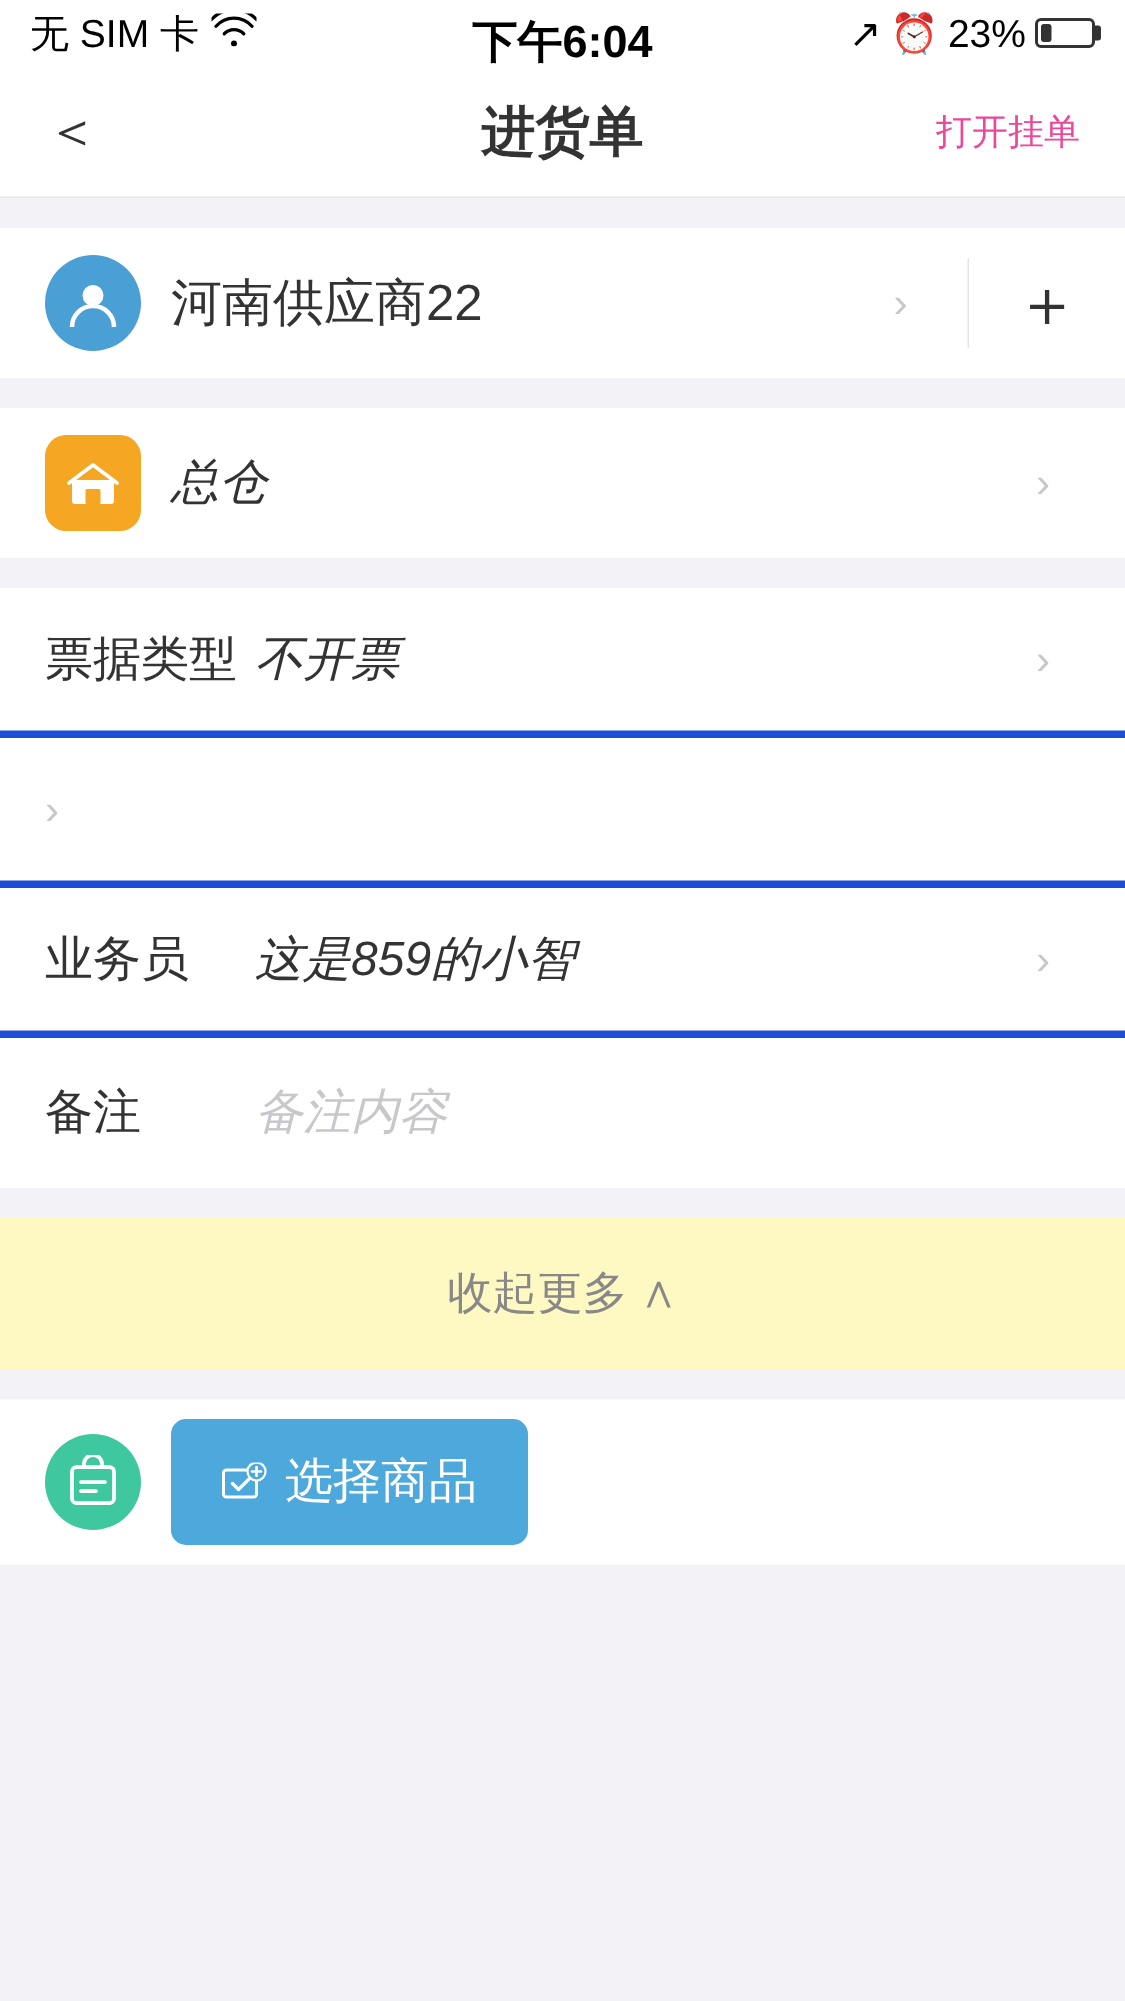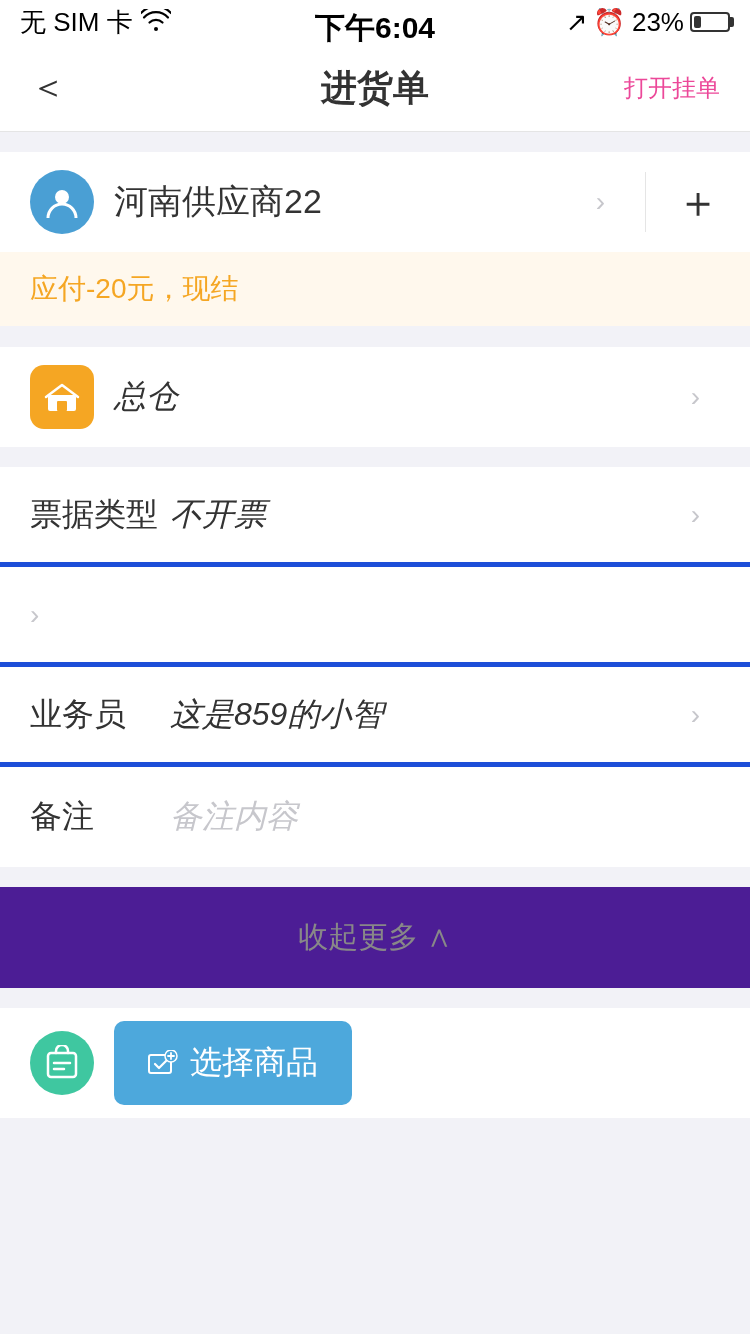--- a/index.html
+++ b/index.html
@@ -221,21 +221,21 @@
       background: #f5a623;
       display: flex;
       align-items: center;
       justify-content: center;
       margin-right: 20px;
       flex-shrink: 0;
     }
 
     
     .collapse-row {
-      background: #4c1d95;
+      background: #fef9c3;
       text-align: center;
       padding: 30px 0;
       font-size: 30px;
       color: #888;
       cursor: pointer;
       margin-top: 20px;
     }
 
     
     .bottom-bar {
@@ -318,23 +318,20 @@
         <circle cx="18" cy="13" r="7" fill="white"></circle>
         <path d="M4 34c0-7.732 6.268-14 14-14s14 6.268 14 14" stroke="white" stroke-width="3" fill="none"></path>
       </svg>
     </div>
     <span class="supplier-name">河南供应商22</span>
     <span class="chevron-icon">›</span>
     <div class="divider-vertical"></div>
     <span class="add-btn">＋</span>
   </div>
 
-  <div class="warning-bar">
-    <span>应付-20元，现结</span>
-  </div>
 </div>
 
 <div class="warehouse-row">
   <div class="warehouse-icon-wrap">
     <svg width="36" height="36" viewBox="0 0 36 36" fill="none">
       <rect x="4" y="16" width="28" height="16" rx="2" fill="white"></rect>
       <path d="M2 18L18 6l16 12" stroke="white" stroke-width="2.5" fill="none" stroke-linecap="round" stroke-linejoin="round"></path>
       <rect x="13" y="22" width="10" height="10" rx="1" fill="#f5a623"></rect>
     </svg>
   </div>

